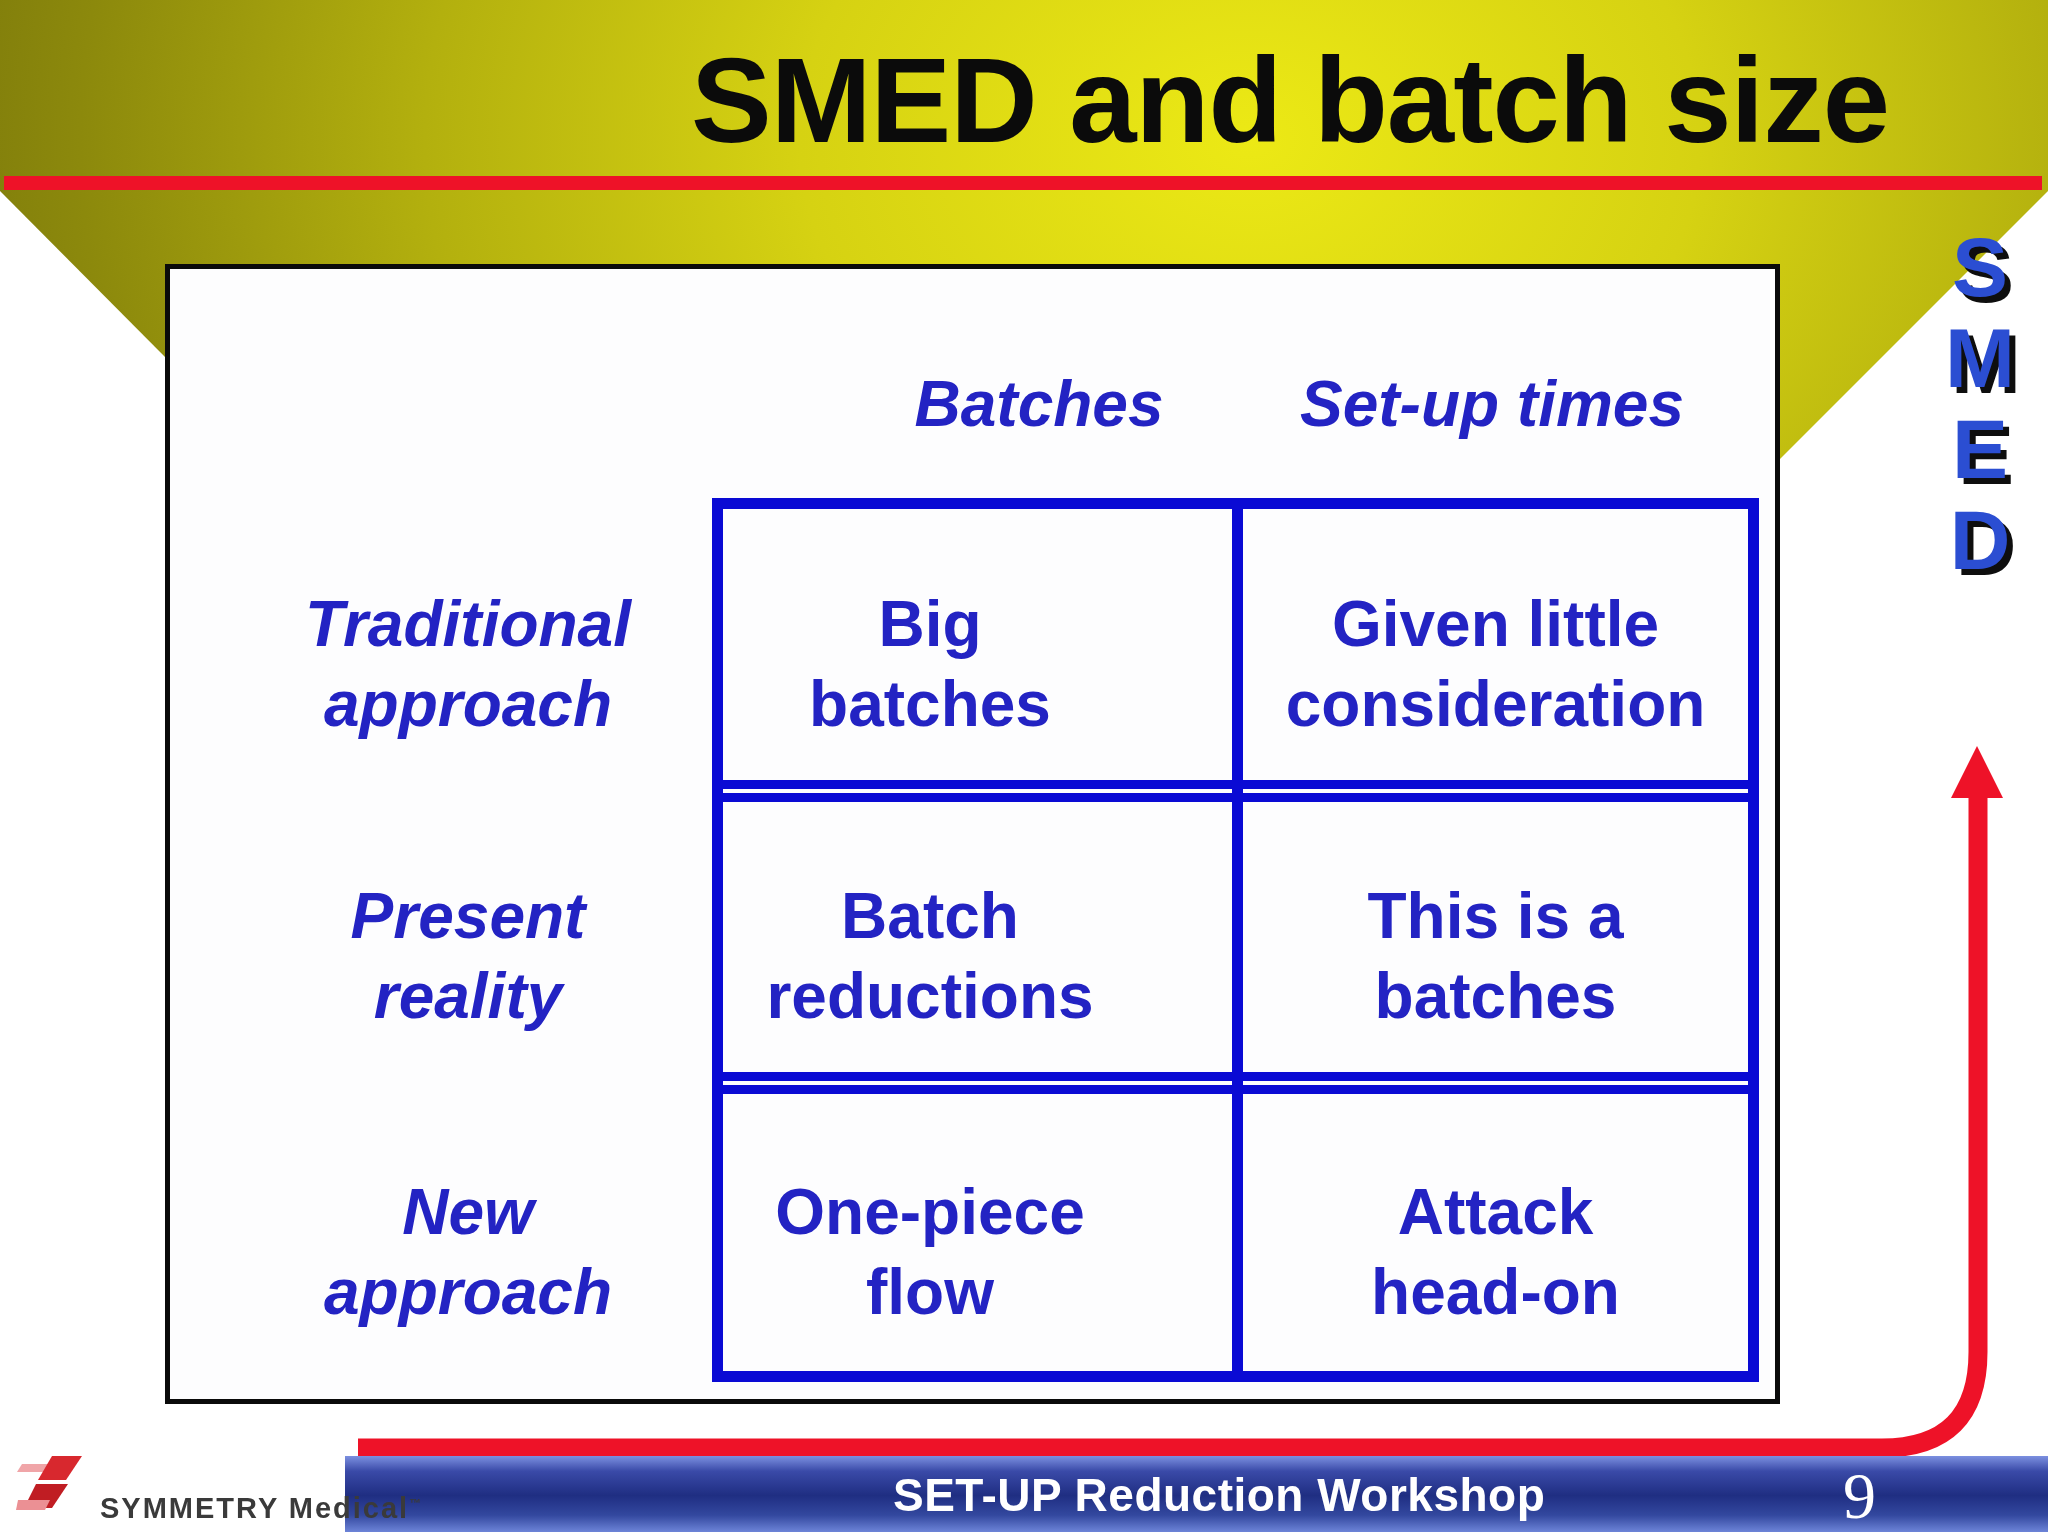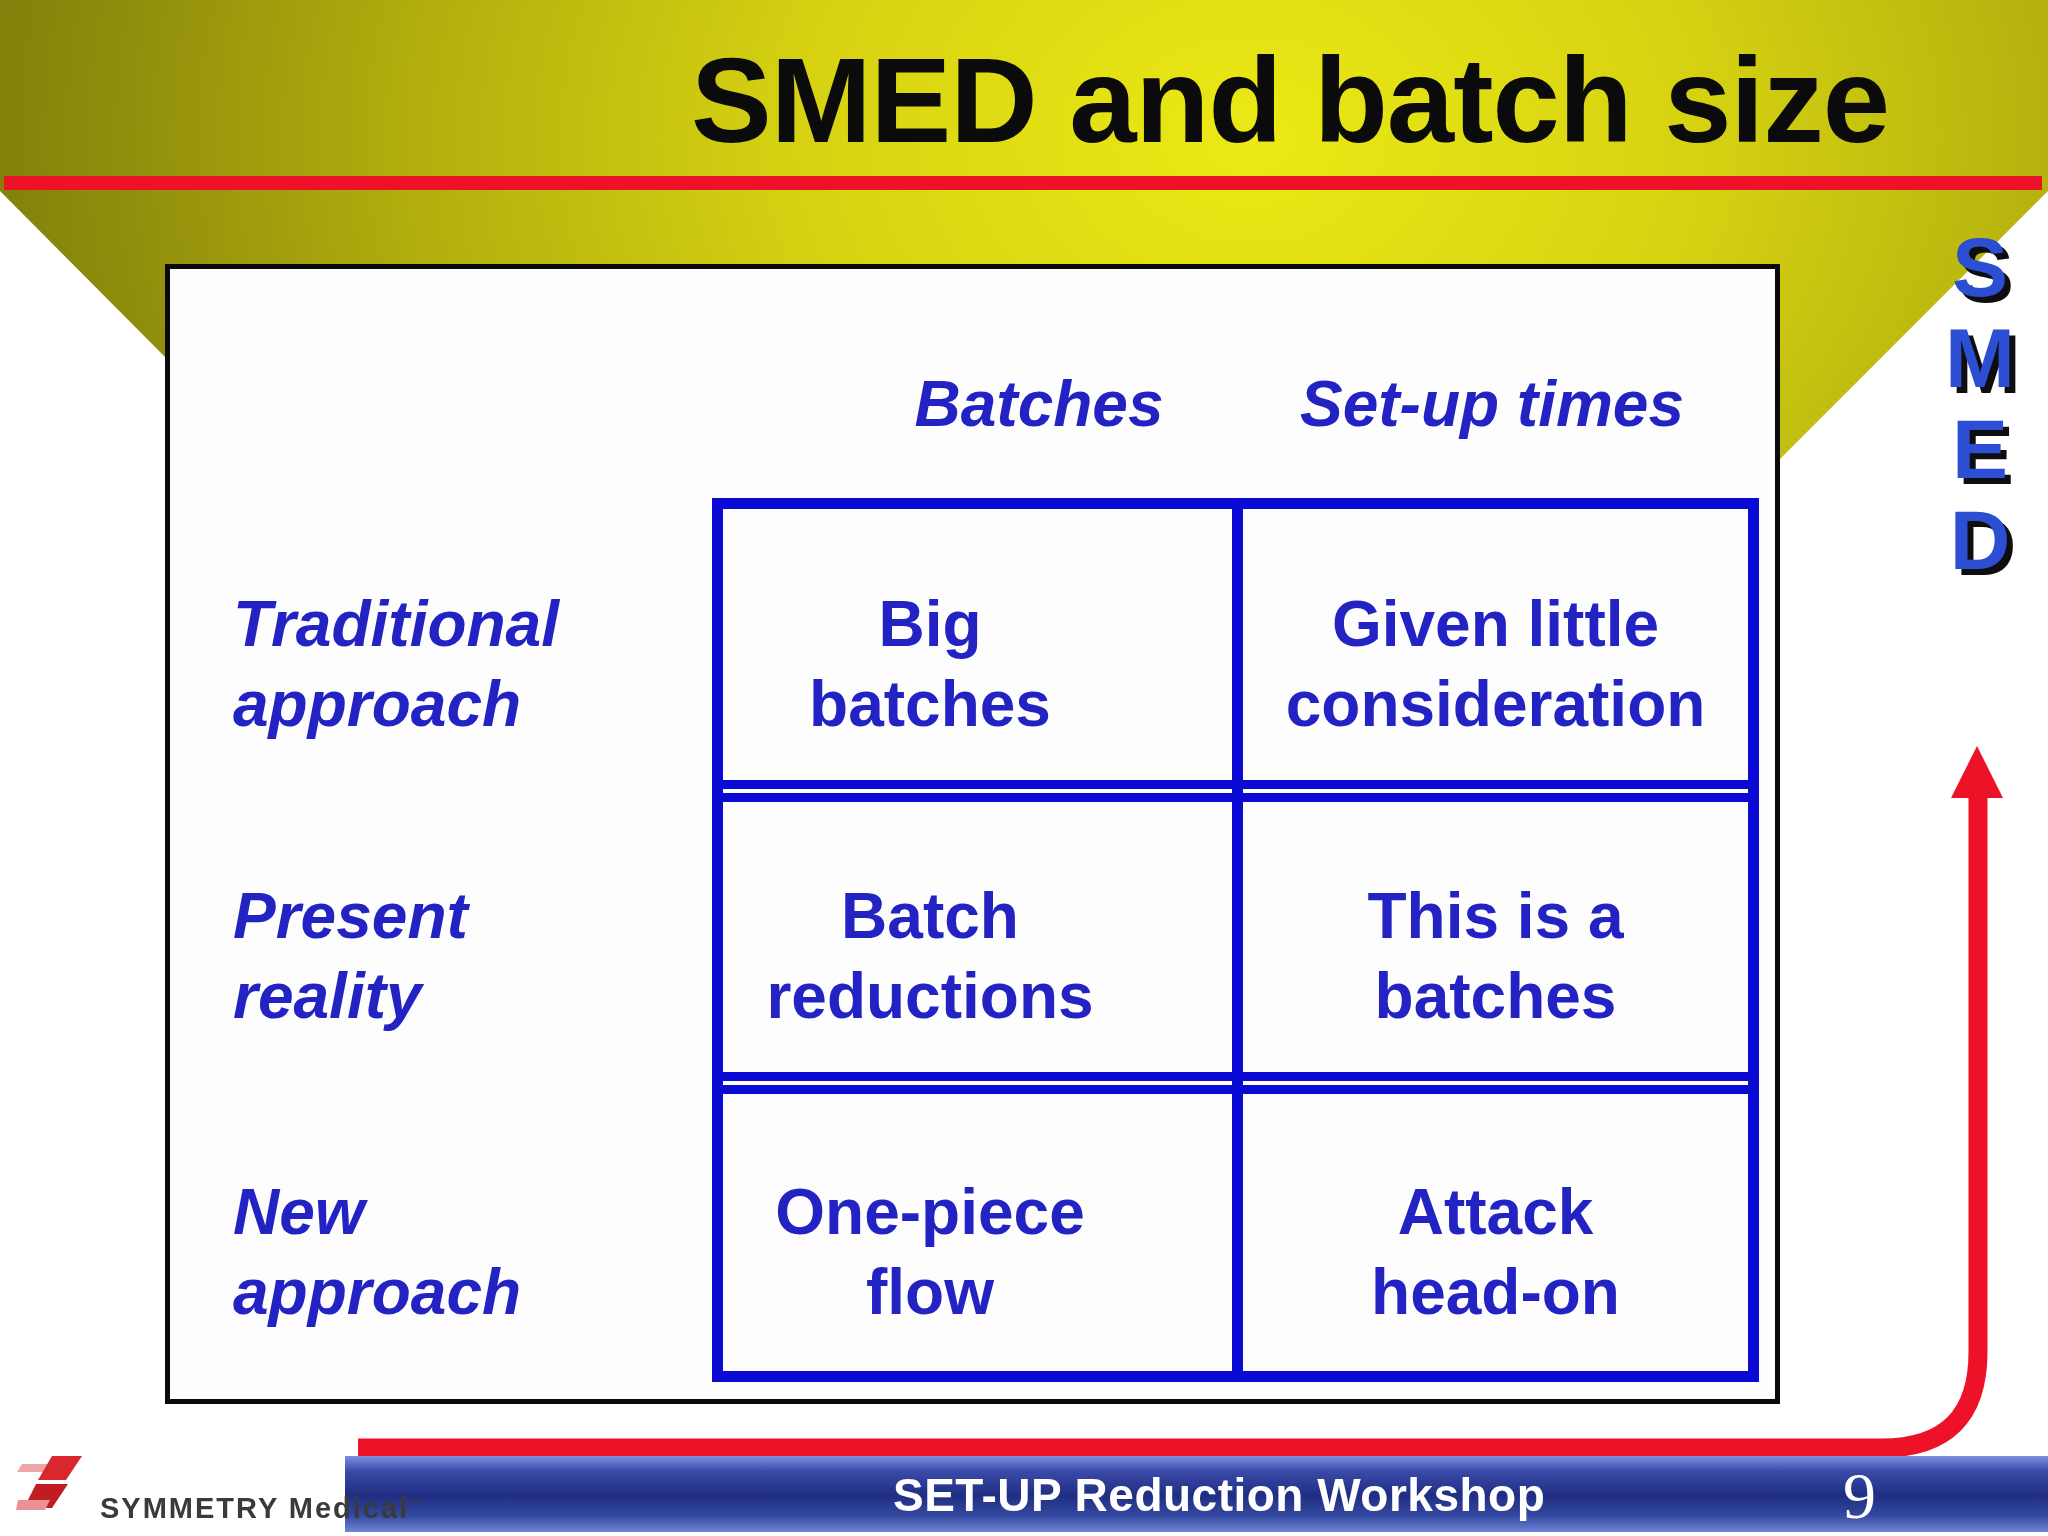--- a/index.html
+++ b/index.html
@@ -38,21 +38,21 @@
   
   #grid{left:712px;top:498px;width:1047px;height:884px;border:11px solid #0a0ad4;background:transparent;}
   .vdiv{left:1232px;top:509px;width:11px;height:862px;background:#0a0ad4;}
   .hdiv{left:723px;width:1025px;height:9px;background:#0a0ad4;}
   #hdiv1a{top:780px;} #hdiv1b{top:793px;}
   #hdiv2a{top:1072px;} #hdiv2b{top:1085px;}
 
   
   .rowlabel,.cell{display:flex;flex-direction:column;justify-content:center;padding-top:38px;
     font-weight:bold;color:#2323c3;font-size:64px;line-height:80px;}
-  .rowlabel{left:233px;width:470px;font-style:italic;align-items:flex-start;text-align:left;}
+  .rowlabel{left:233px;width:470px;font-style:italic;align-items:center;text-align:left;}
   .cell{text-align:center;align-items:center;}
   .r1{top:509px;height:271px;} .r2{top:802px;height:270px;} .r3{top:1094px;height:277px;}
   .c1{left:723px;width:414px;} .c2{left:1243px;width:505px;}
 
   
   #arrow-svg{left:0;top:0;width:2048px;height:1536px;pointer-events:none;}
 
   
   #bluebar{left:345px;top:1456px;width:1703px;height:76px;
     background:linear-gradient(180deg,#7c90e0 0%,#3a4aa8 20%,#1f2e82 52%,#33489f 78%,#6d84d8 100%);}

